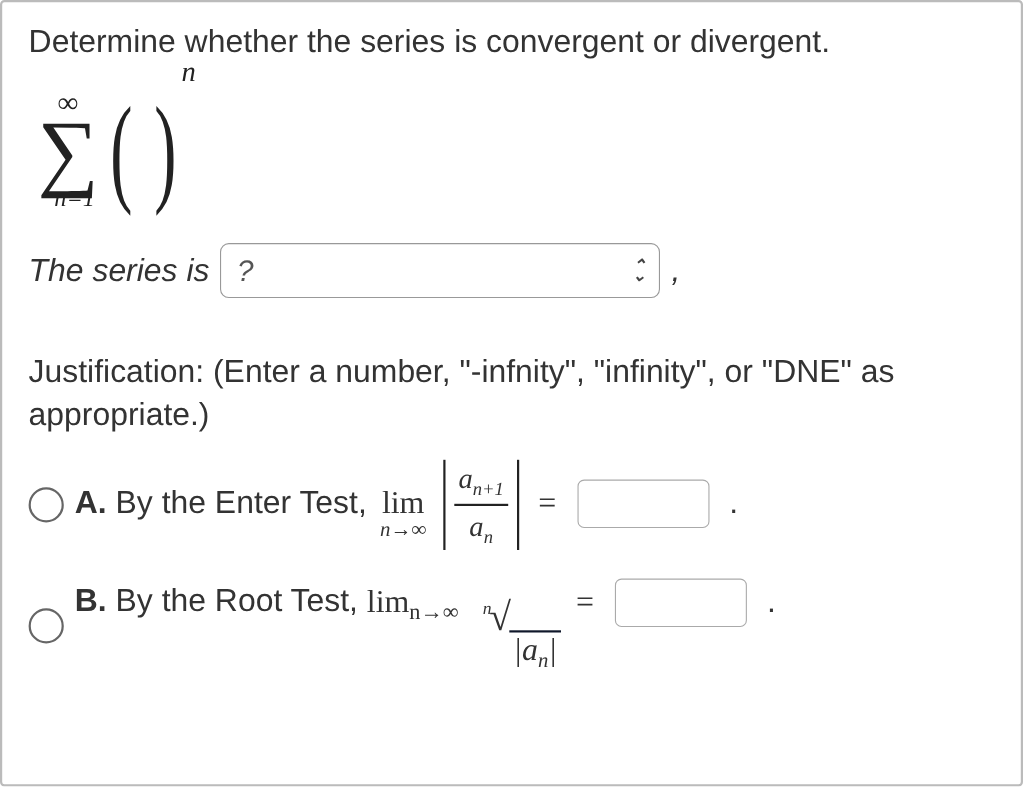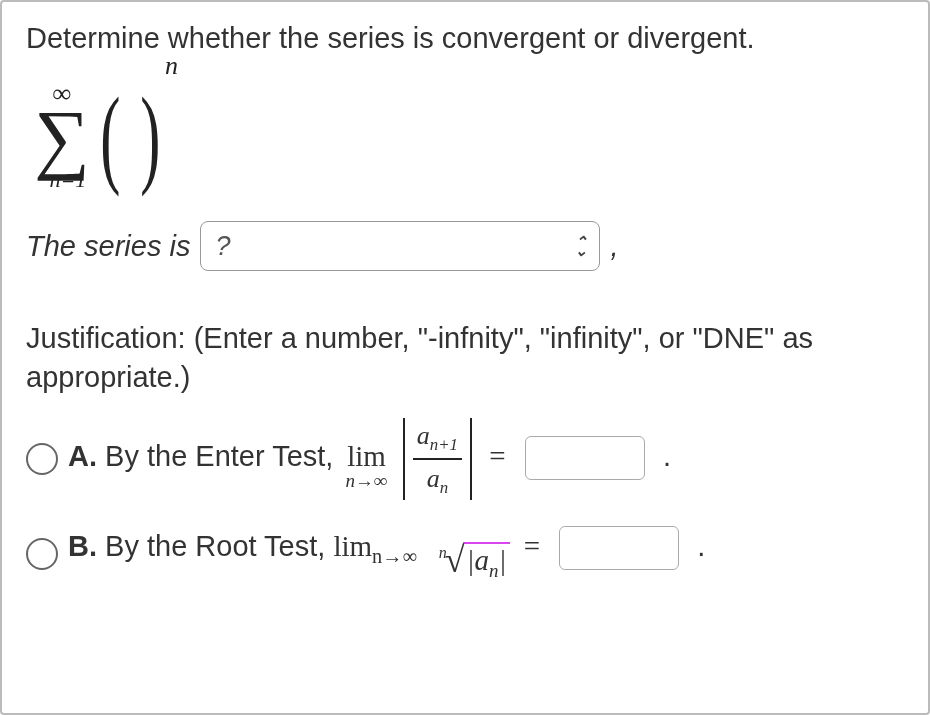--- a/index.html
+++ b/index.html
@@ -109,22 +109,23 @@
   .eq { font-family: "Times New Roman", serif; font-size: 29px; margin: 0 6px; }
   .period { font-size: 29px; margin-left: 4px; }
   .root {
     display:inline-flex; align-items:flex-start; position:relative;
   }
   .root-idx { font-size:16px; font-style:italic; position:relative; top:2px; margin-right:-2px; }
   .radical-sign {
     font-size:36px; line-height:0.8; position:relative; top:4px;
   }
   .radicand {
-    border-top:2px solid #d946ef; padding:0 4px; margin-left:-2px;
+    border-top:2px solid #0f172a; padding:0 4px; margin-left:-2px;
     font-style: italic;
+    margin-top: 30px;
   }
 </style>
 </head>
 <body>
 
 <div class="panel">
 
   <div class="prompt">Determine whether the series is convergent or divergent.</div>
 
   <div class="series-eq">

